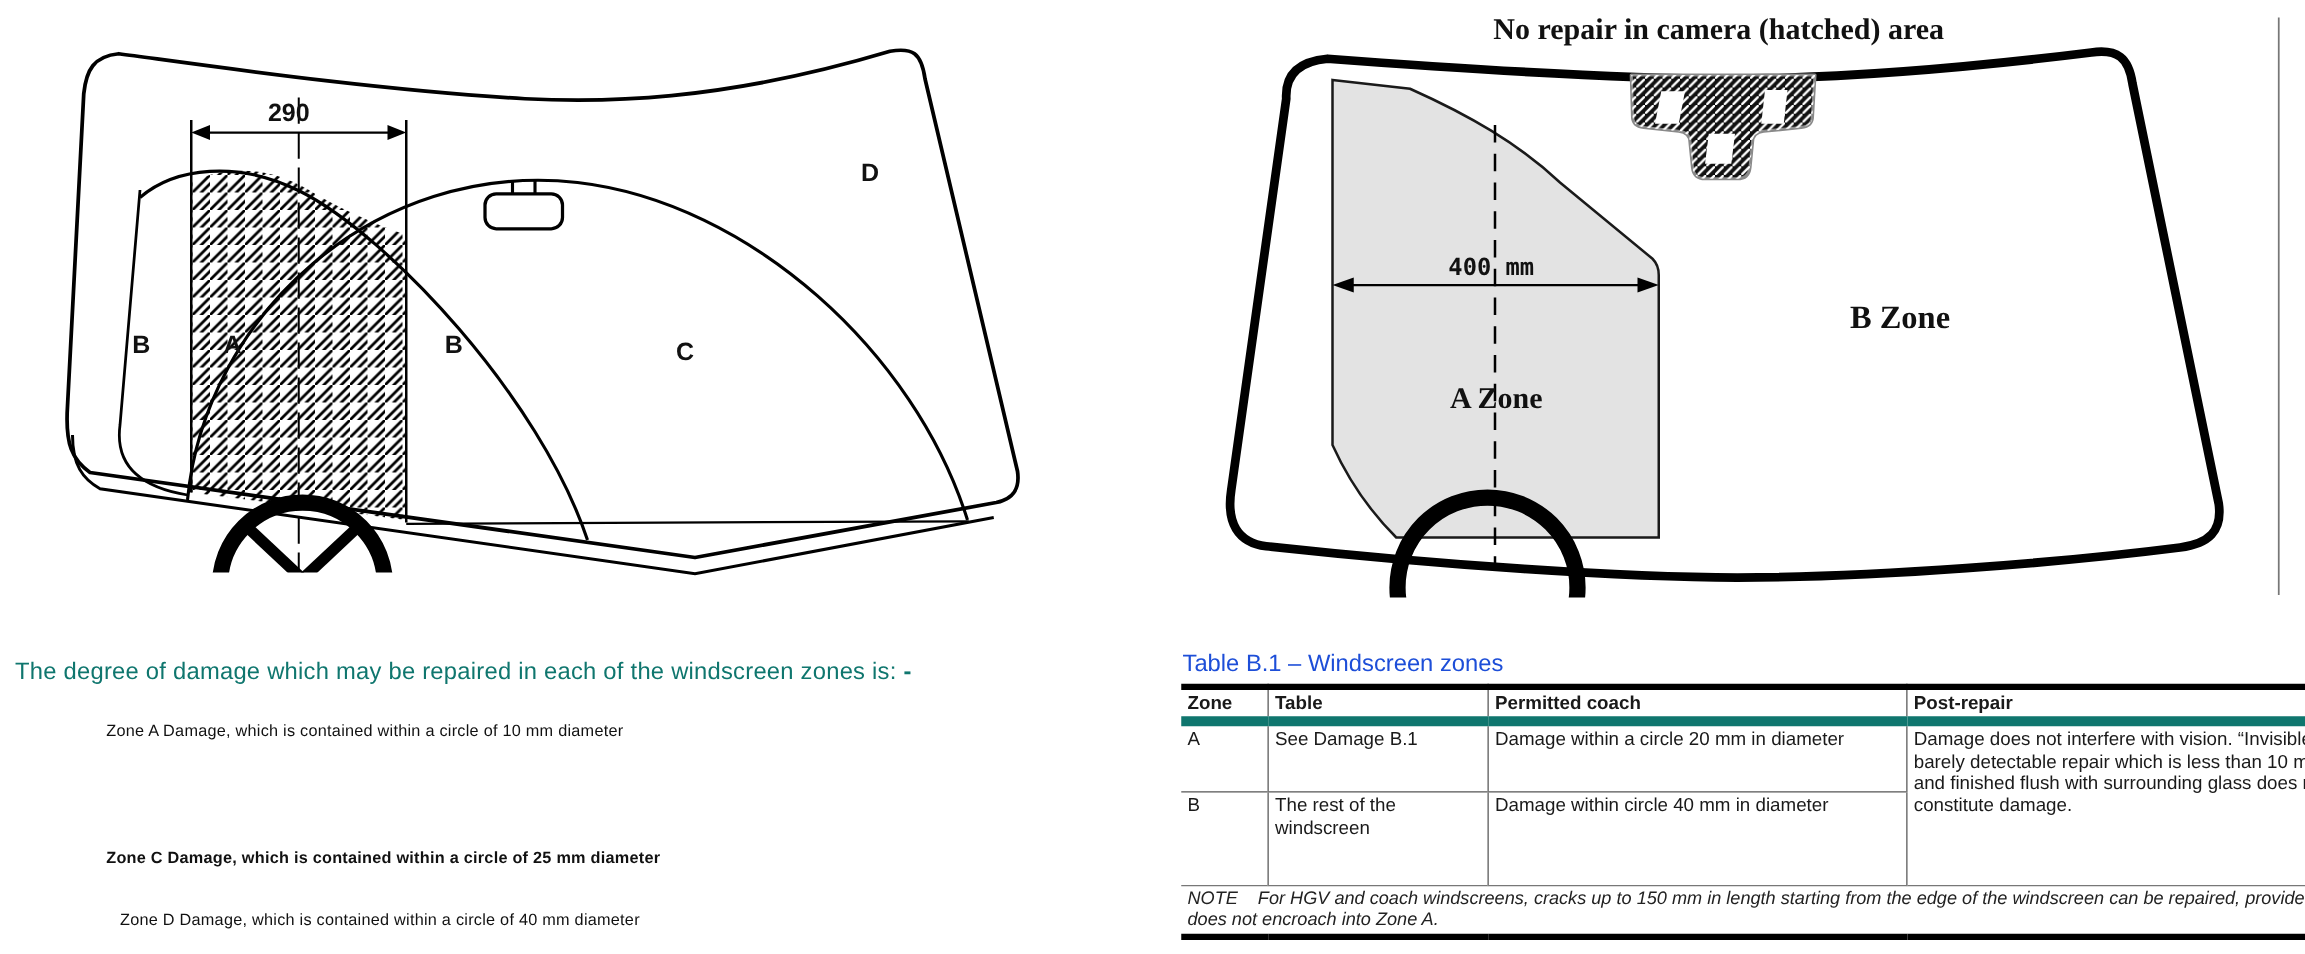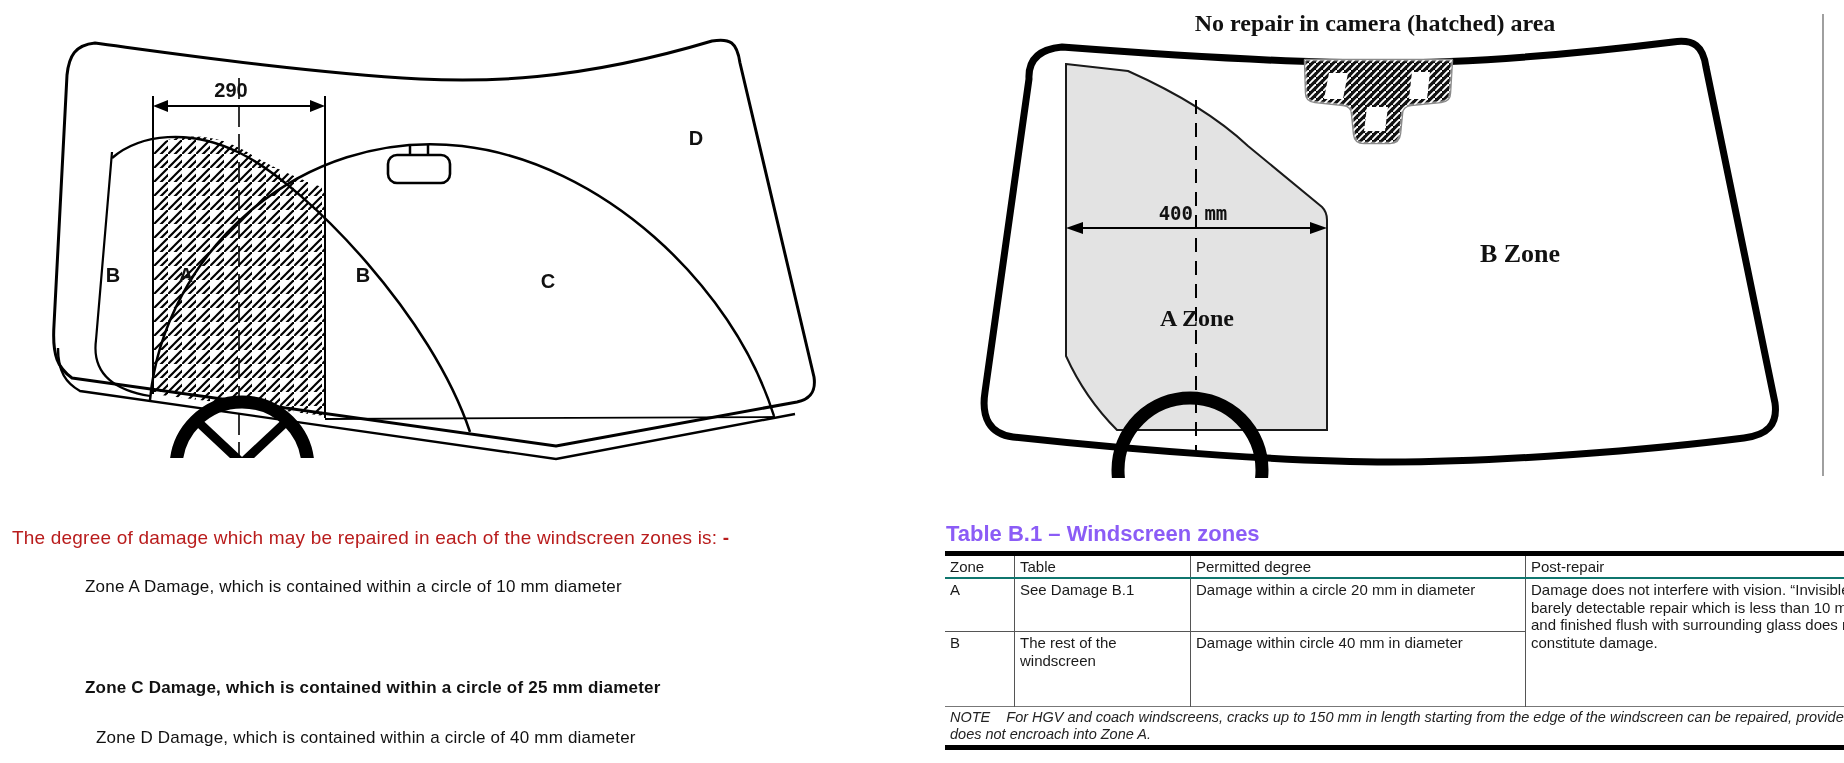--- a/index.html
+++ b/index.html
@@ -2,30 +2,30 @@
 <html><head>
 <meta charset="utf-8">
 <style>
   html,body{margin:0;padding:0;background:#fff;}
   .page{position:relative;width:1844px;height:763px;background:#ffffff;overflow:hidden;
         font-family:"Liberation Sans",sans-serif;color:#000;}
   svg{position:absolute;display:block;}
   #fig-left{left:0;top:0;}
   #fig-right{left:940px;top:0;}
   
-  .cap{position:absolute;white-space:nowrap;font-size:19px;letter-spacing:.2px;color:#b91c1c;}
+  .cap{position:absolute;white-space:nowrap;font-size:19px;letter-spacing:.2px;color:#0f766e;}
   .cap b{font-weight:bold;}
-  .zl{position:absolute;left:85px;white-space:nowrap;font-size:17px;letter-spacing:.2px;color:#111;}
+  .zl{position:absolute;left:85px;white-space:nowrap;font-size:13px;letter-spacing:.2px;color:#111;}
   
   .tblwrap{position:absolute;left:945px;top:521px;width:893px;}
-  .tbl-title{font-family:"Liberation Sans",sans-serif;font-weight:bold;font-size:22px;margin:0 0 4px 1px;color:#8b5cf6;}
+  .tbl-title{font-family:"Liberation Sans",sans-serif;font-weight:normal;font-size:19px;margin:0 0 4px 1px;color:#1d4ed8;}
   table.b1{border-collapse:collapse;table-layout:fixed;width:893px;
            border-top:5px solid #000;border-bottom:5px solid #000;font-size:15px;line-height:1.16;color:#1a1a1a;}
   table.b1 td{vertical-align:top;padding:2px 6px 2px 5px;}
-  td.hdr{font-weight:normal;border-bottom:2px solid #0f766e;}
+  td.hdr{font-weight:bold;border-bottom:8px solid #0f766e;}
   .vline{border-right:1.3px solid #555;}
   tr.rowA td{height:48px;}
   tr.rowB td{height:70px;border-top:1px solid #555;}
   td.post{border-top:none;}
   td.noteCell{border-top:1.5px solid #777;font-style:italic;font-size:14.5px;padding:3px 4px 7px 3px;color:#222;}
   .noteLbl{font-style:italic;margin-right:16px;margin-top:28px;}
   .w1{width:58px;}.w2{width:164px;}.w3{width:323px;}.w4{width:348px;}
   
   text{fill:#111;}
   .dimL{font-family:"Liberation Sans",sans-serif;font-weight:bold;font-size:20px;}
@@ -151,21 +151,21 @@
   <div class="zl" style="top:678px;font-weight:bold;">Zone C Damage, which is contained within a circle of 25 mm diameter</div>
   <div class="zl" style="top:728px;margin-left:11px;">Zone D Damage, which is contained within a circle of 40 mm diameter</div>
 
   <div class="tblwrap">
     <div class="tbl-title">Table B.1 – Windscreen zones</div>
     <table class="b1">
       <tbody>
           <tr>
         <td class="hdr vline w1">Zone</td>
         <td class="hdr vline w2">Table</td>
-        <td class="hdr vline w3">Permitted degree</td>
+        <td class="hdr vline w3">Permitted coach</td>
         <td class="hdr w4">Post-repair</td>
       </tr>
       <tr class="rowA">
         <td class="vline">A</td>
         <td class="vline">See Damage B.1</td>
         <td class="vline">Damage within a circle 20 mm in diameter</td>
         <td class="post" rowspan="2">Damage does not interfere with vision. “Invisible” or barely detectable repair which is less than 10 mm and finished flush with surrounding glass does not constitute damage.</td>
       </tr>
       <tr class="rowB">
         <td class="vline">B</td>

